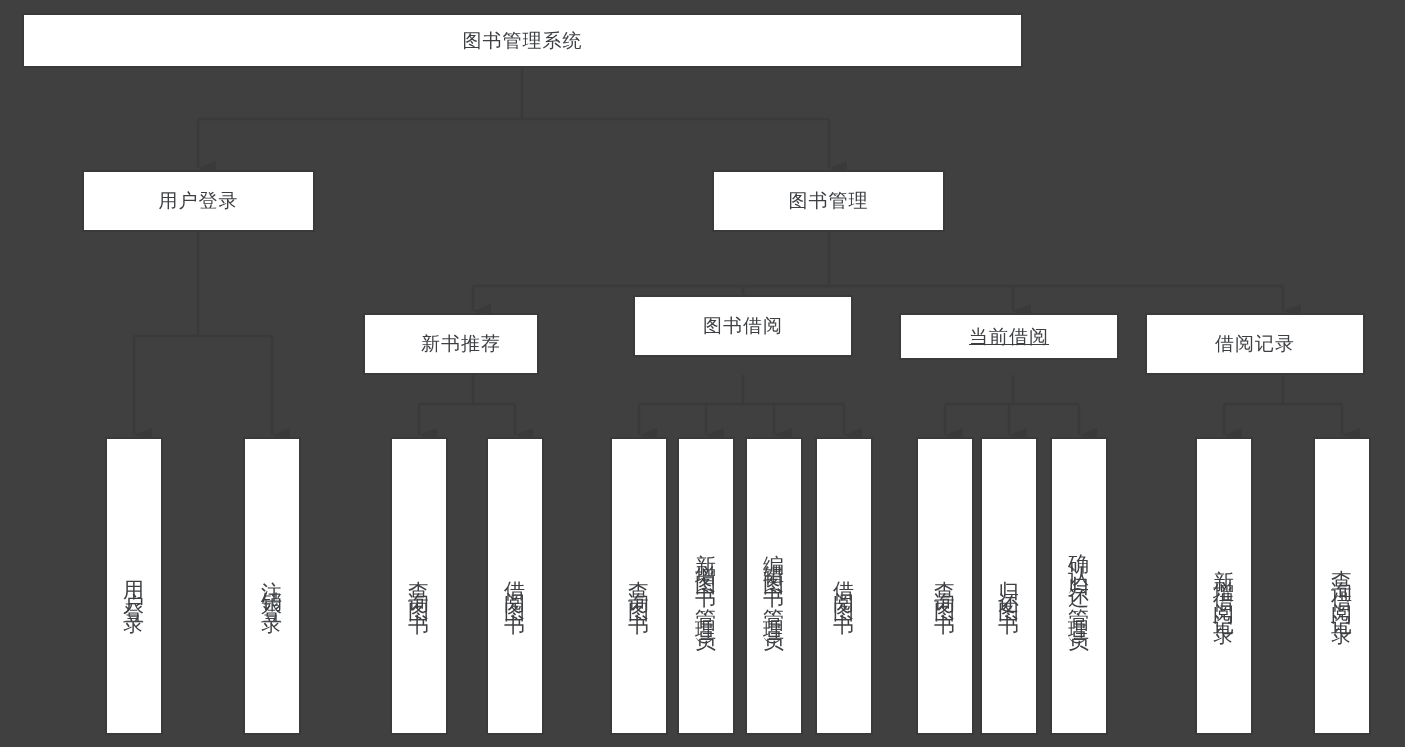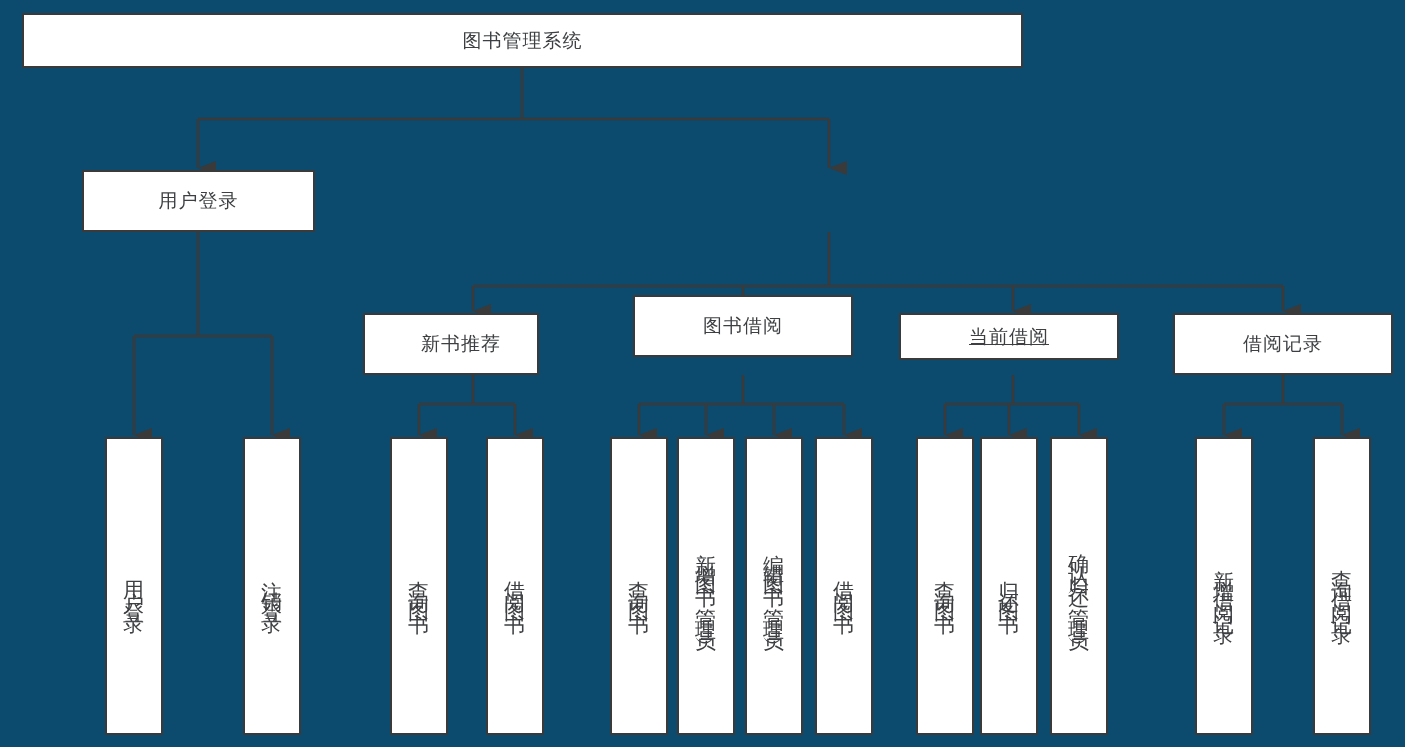--- a/index.html
+++ b/index.html
@@ -1,20 +1,20 @@
 <!DOCTYPE html>
 <html><head>
 <meta charset="utf-8">
 <style>
   html, body { margin: 0; padding: 0; background: #ffffff; }
   .canvas {
     position: relative;
     width: 1405px;
     height: 747px;
-    background: #0c4a6e;
+    background: #404040;
     font-family: "Liberation Sans", sans-serif;
     overflow: hidden;
   }
   .connectors {
     position: absolute;
     left: 0; top: 0;
     width: 1405px; height: 747px;
     z-index: 1;
   }
   .box {
@@ -107,31 +107,34 @@
     </g>
   </svg>
 
   <div class="box" style="left:22px; top:13px; width:1001px; height:55px;">
     <span class="hlabel">图书管理系统</span>
   </div>
 
   <div class="box" style="left:82px; top:170px; width:233px; height:62px;">
     <span class="hlabel">用户登录</span>
   </div>
+  <div class="box" style="left:712px; top:170px; width:233px; height:62px;">
+    <span class="hlabel">图书管理</span>
+  </div>
 
   <div class="box" style="left:363px; top:313px; width:176px; height:62px;padding-left:20px;">
     <span class="hlabel">新书推荐</span>
   </div>
   <div class="box" style="left:633px; top:295px; width:220px; height:62px;">
     <span class="hlabel">图书借阅</span>
   </div>
   <div class="box" style="left:899px; top:313px; width:220px; height:47px;text-decoration:underline;">
     <span class="hlabel">当前借阅</span>
   </div>
-  <div class="box" style="left:1173px; top:313px; width:220px; height:62px;">
+  <div class="box" style="left:1145px; top:313px; width:220px; height:62px;">
     <span class="hlabel">借阅记录</span>
   </div>
 
   <div class="box vbox" style="left:105px; top:437px; width:58px; height:298px;">
     <span class="vlabel">用户登录</span>
   </div>
   <div class="box vbox" style="left:243px; top:437px; width:58px; height:298px;">
     <span class="vlabel">注销登录</span>
   </div>
   <div class="box vbox" style="left:390px; top:437px; width:58px; height:298px;">

